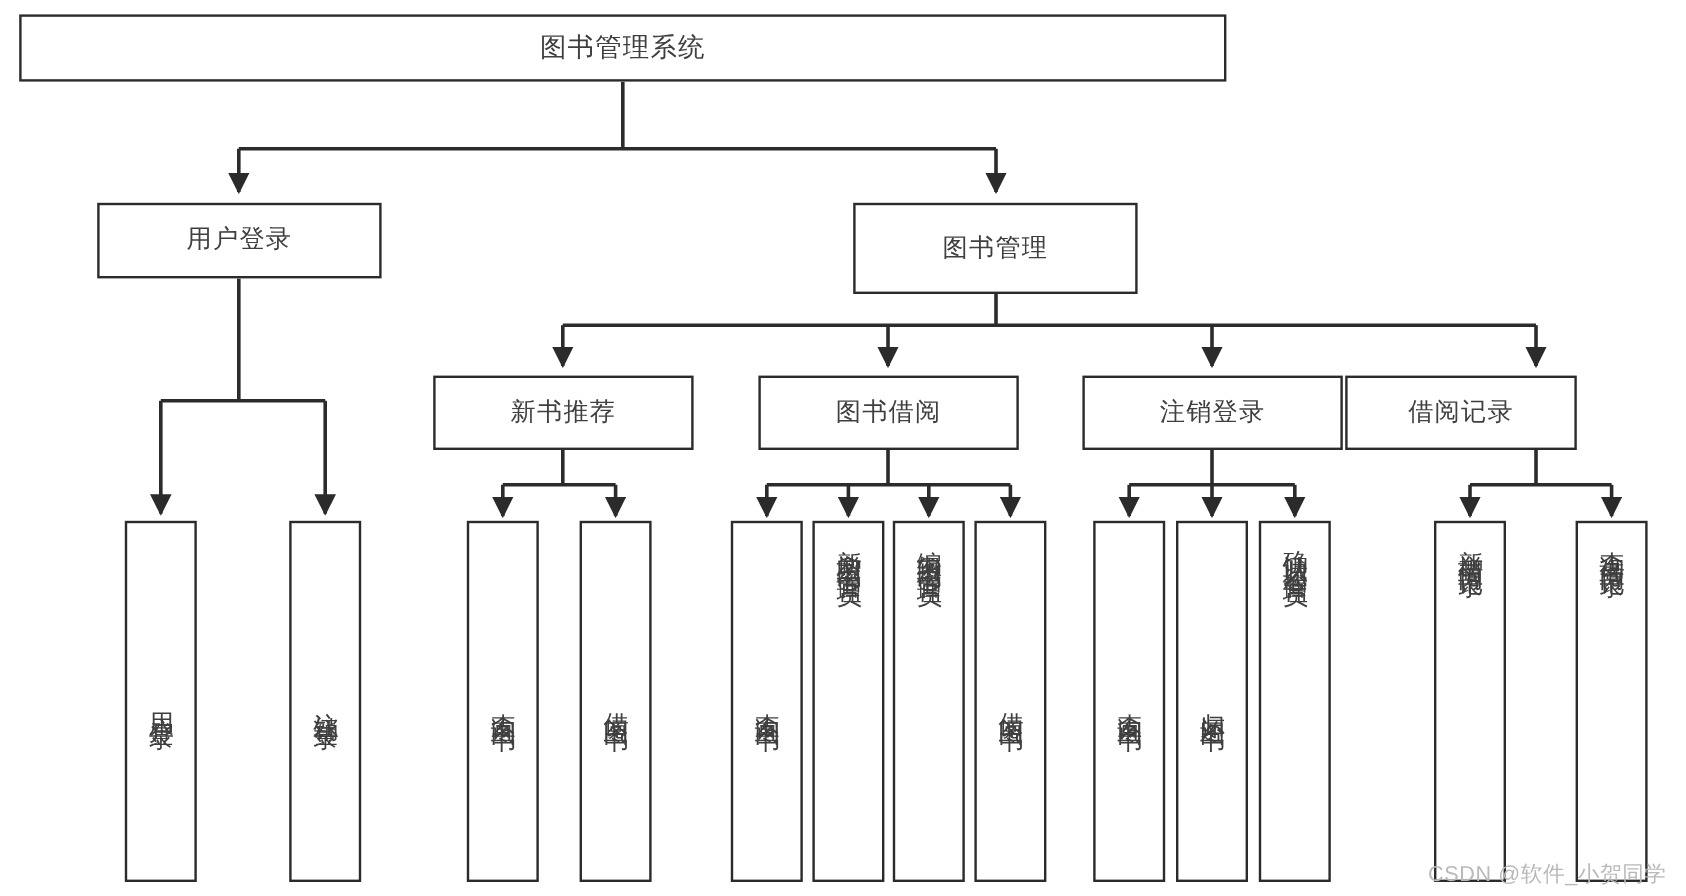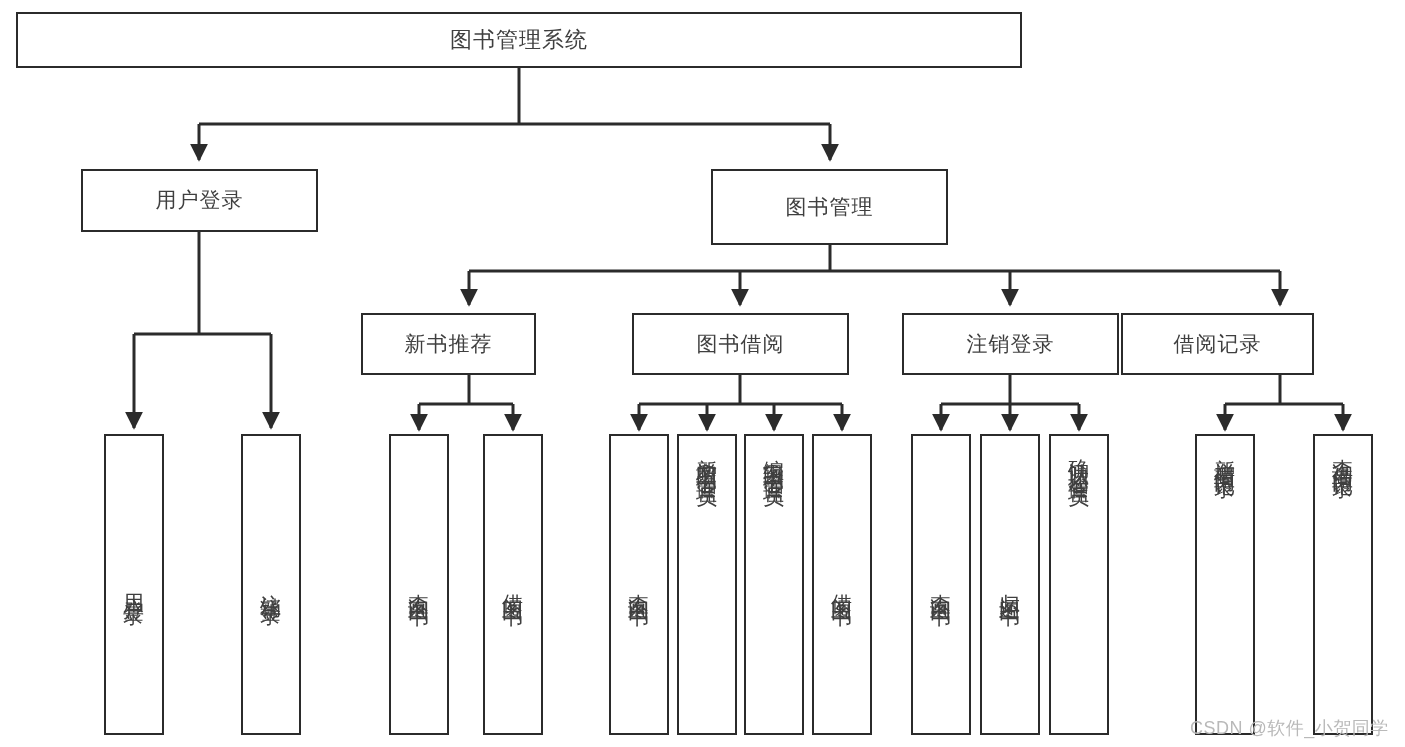--- a/index.html
+++ b/index.html
@@ -140,21 +140,21 @@
     <span class="label">图书管理系统</span>
   </div>
 
   <div class="node h" style="left:81px; top:169px; width:237px; height:63px;">
     <span class="label">用户登录</span>
   </div>
   <div class="node h" style="left:711px; top:169px; width:237px; height:76px;">
     <span class="label">图书管理</span>
   </div>
 
-  <div class="node h" style="left:361px; top:313px; width:175px; height:62px;">
+  <div class="node h" style="left:361px; top:313px; width:217px; height:62px;">
     <span class="label">新书推荐</span>
   </div>
   <div class="node h" style="left:632px; top:313px; width:217px; height:62px;">
     <span class="label">图书借阅</span>
   </div>
   <div class="node h" style="left:902px; top:313px; width:217px; height:62px;">
     <span class="label">注销登录</span>
   </div>
   <div class="node h" style="left:1121px; top:313px; width:193px; height:62px;">
     <span class="label">借阅记录</span>

